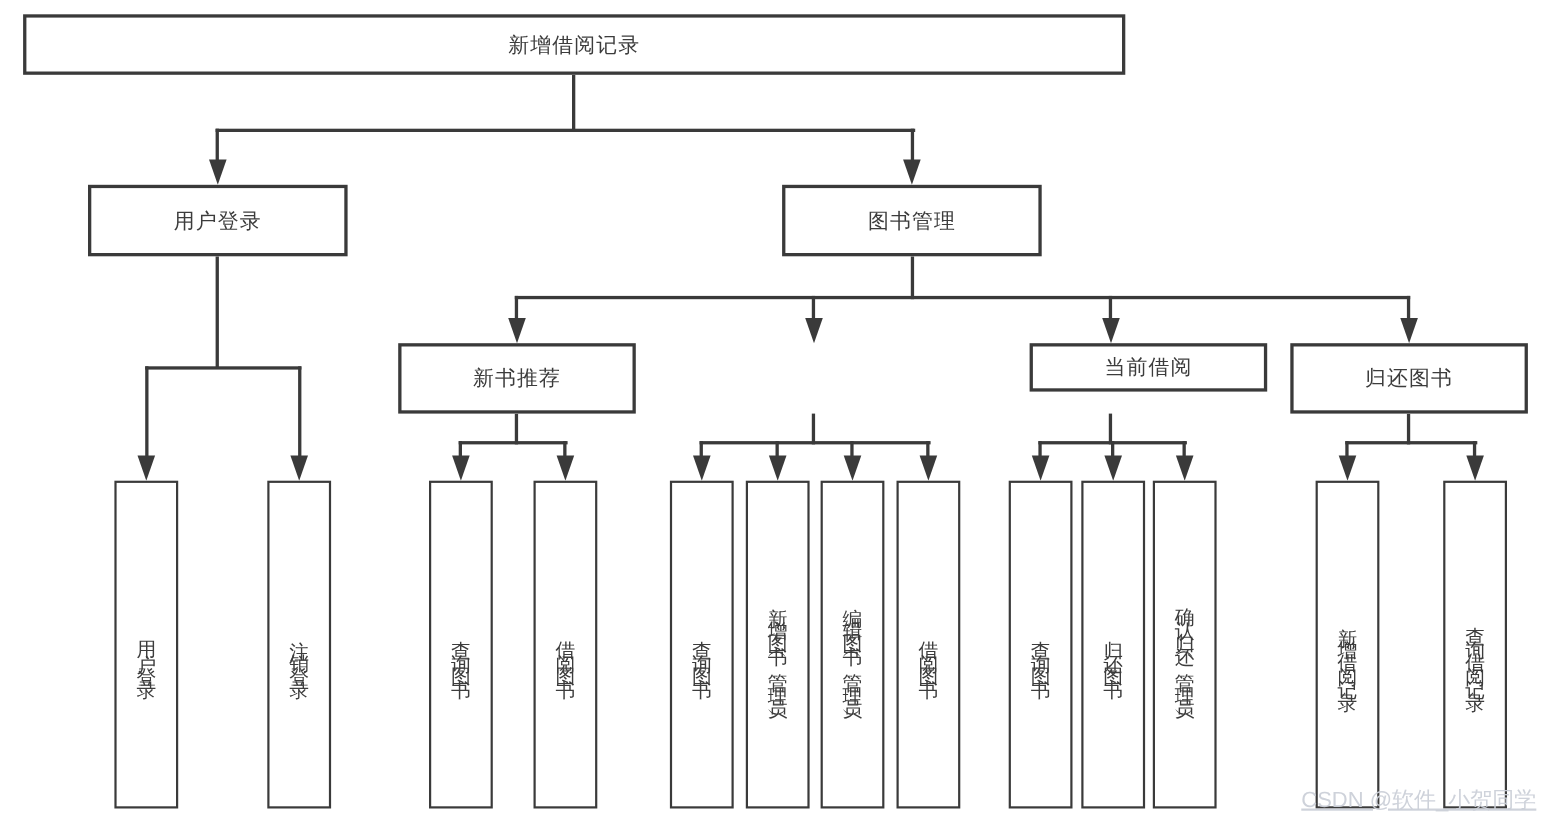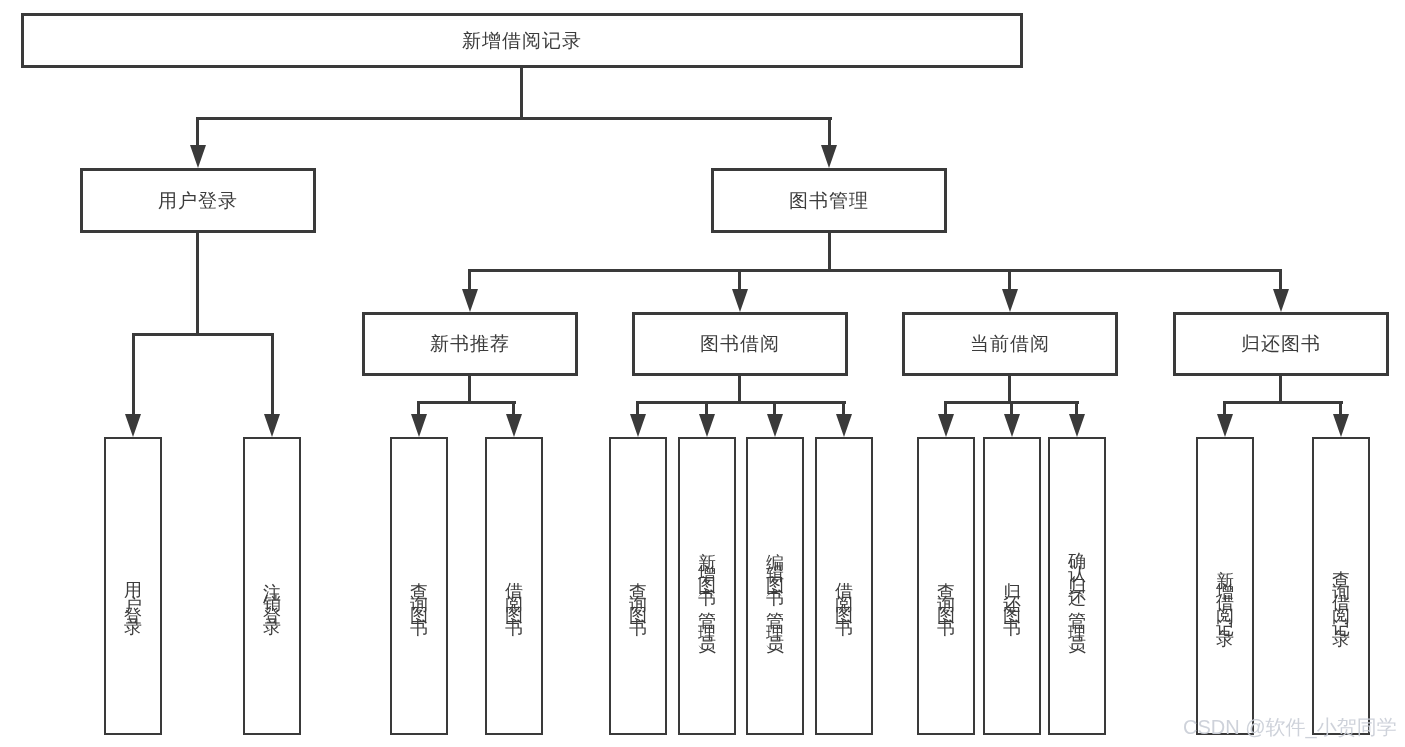--- a/index.html
+++ b/index.html
@@ -25,21 +25,21 @@
   .lh { height:3px; }
   .lv { width:3px; }
   
   .arrow {
     position:absolute; width:0; height:0;
     border-left:8px solid transparent; border-right:8px solid transparent;
     border-top:23px solid #3a3a3a;
   }
   .watermark {
     position:absolute; left:1183px; top:714px; z-index:5;
-    font-size:20px; color:rgba(203,208,216,0.95); white-space:nowrap;
+    font-size:20px; color:rgba(203,208,216,0.95); white-space:nowrap;text-decoration:underline;
   }
 </style>
 </head>
 <body>
 
 <div class="canvas">
 
   <div class="lv" style="left:520px;top:68px;height:50px"></div>
   <div class="lh" style="left:196px;top:117px;width:636px"></div>
   <div class="lv" style="left:196px;top:117px;height:30px"></div>
@@ -106,24 +106,21 @@
   <div class="node" style="left:80px;top:168px;width:236px;height:65px">
     <span>用户登录</span>
   </div>
   <div class="node" style="left:711px;top:168px;width:236px;height:65px">
     <span>图书管理</span>
   </div>
 
   <div class="node" style="left:362px;top:312px;width:216px;height:64px">
     <span>新书推荐</span>
   </div>
-  <div class="node" style="left:632px;top:312px;width:216px;height:64px">
-    <span>图书借阅</span>
-  </div>
-  <div class="node" style="left:902px;top:312px;width:216px;height:64px">
+  <div class="node" style="left:936px;top:312px;width:216px;height:44px">
     <span>当前借阅</span>
   </div>
   <div class="node" style="left:1173px;top:312px;width:216px;height:64px">
     <span>归还图书</span>
   </div>
 
   <div class="node leaf" style="left:104px;top:437px;width:58px;height:298px">
     <span class="vtext">用户登录</span>
   </div>
   <div class="node leaf" style="left:243px;top:437px;width:58px;height:298px">

